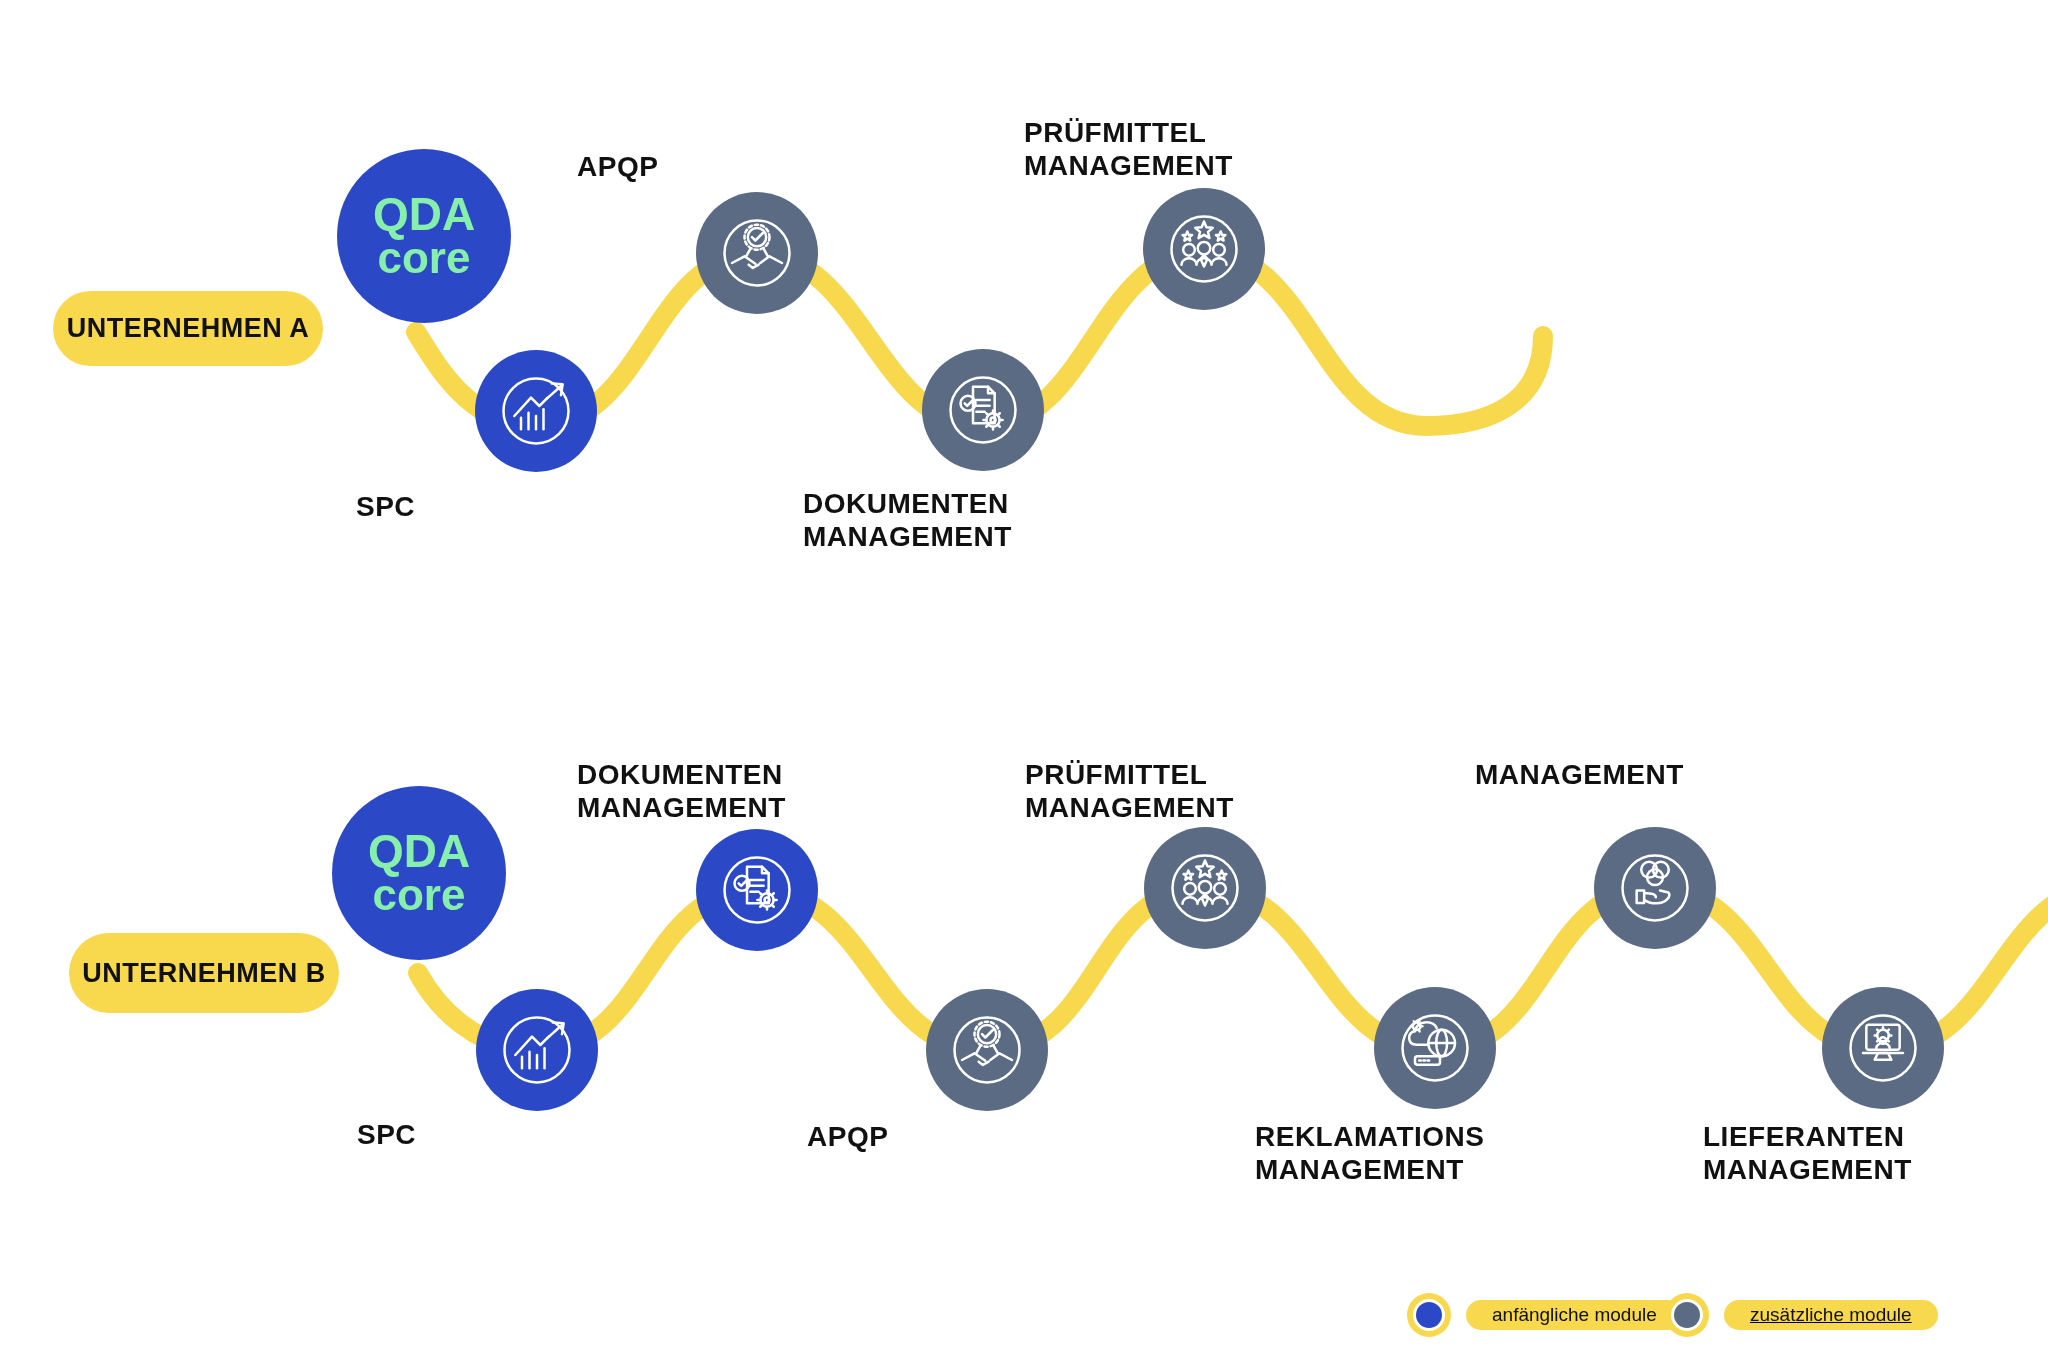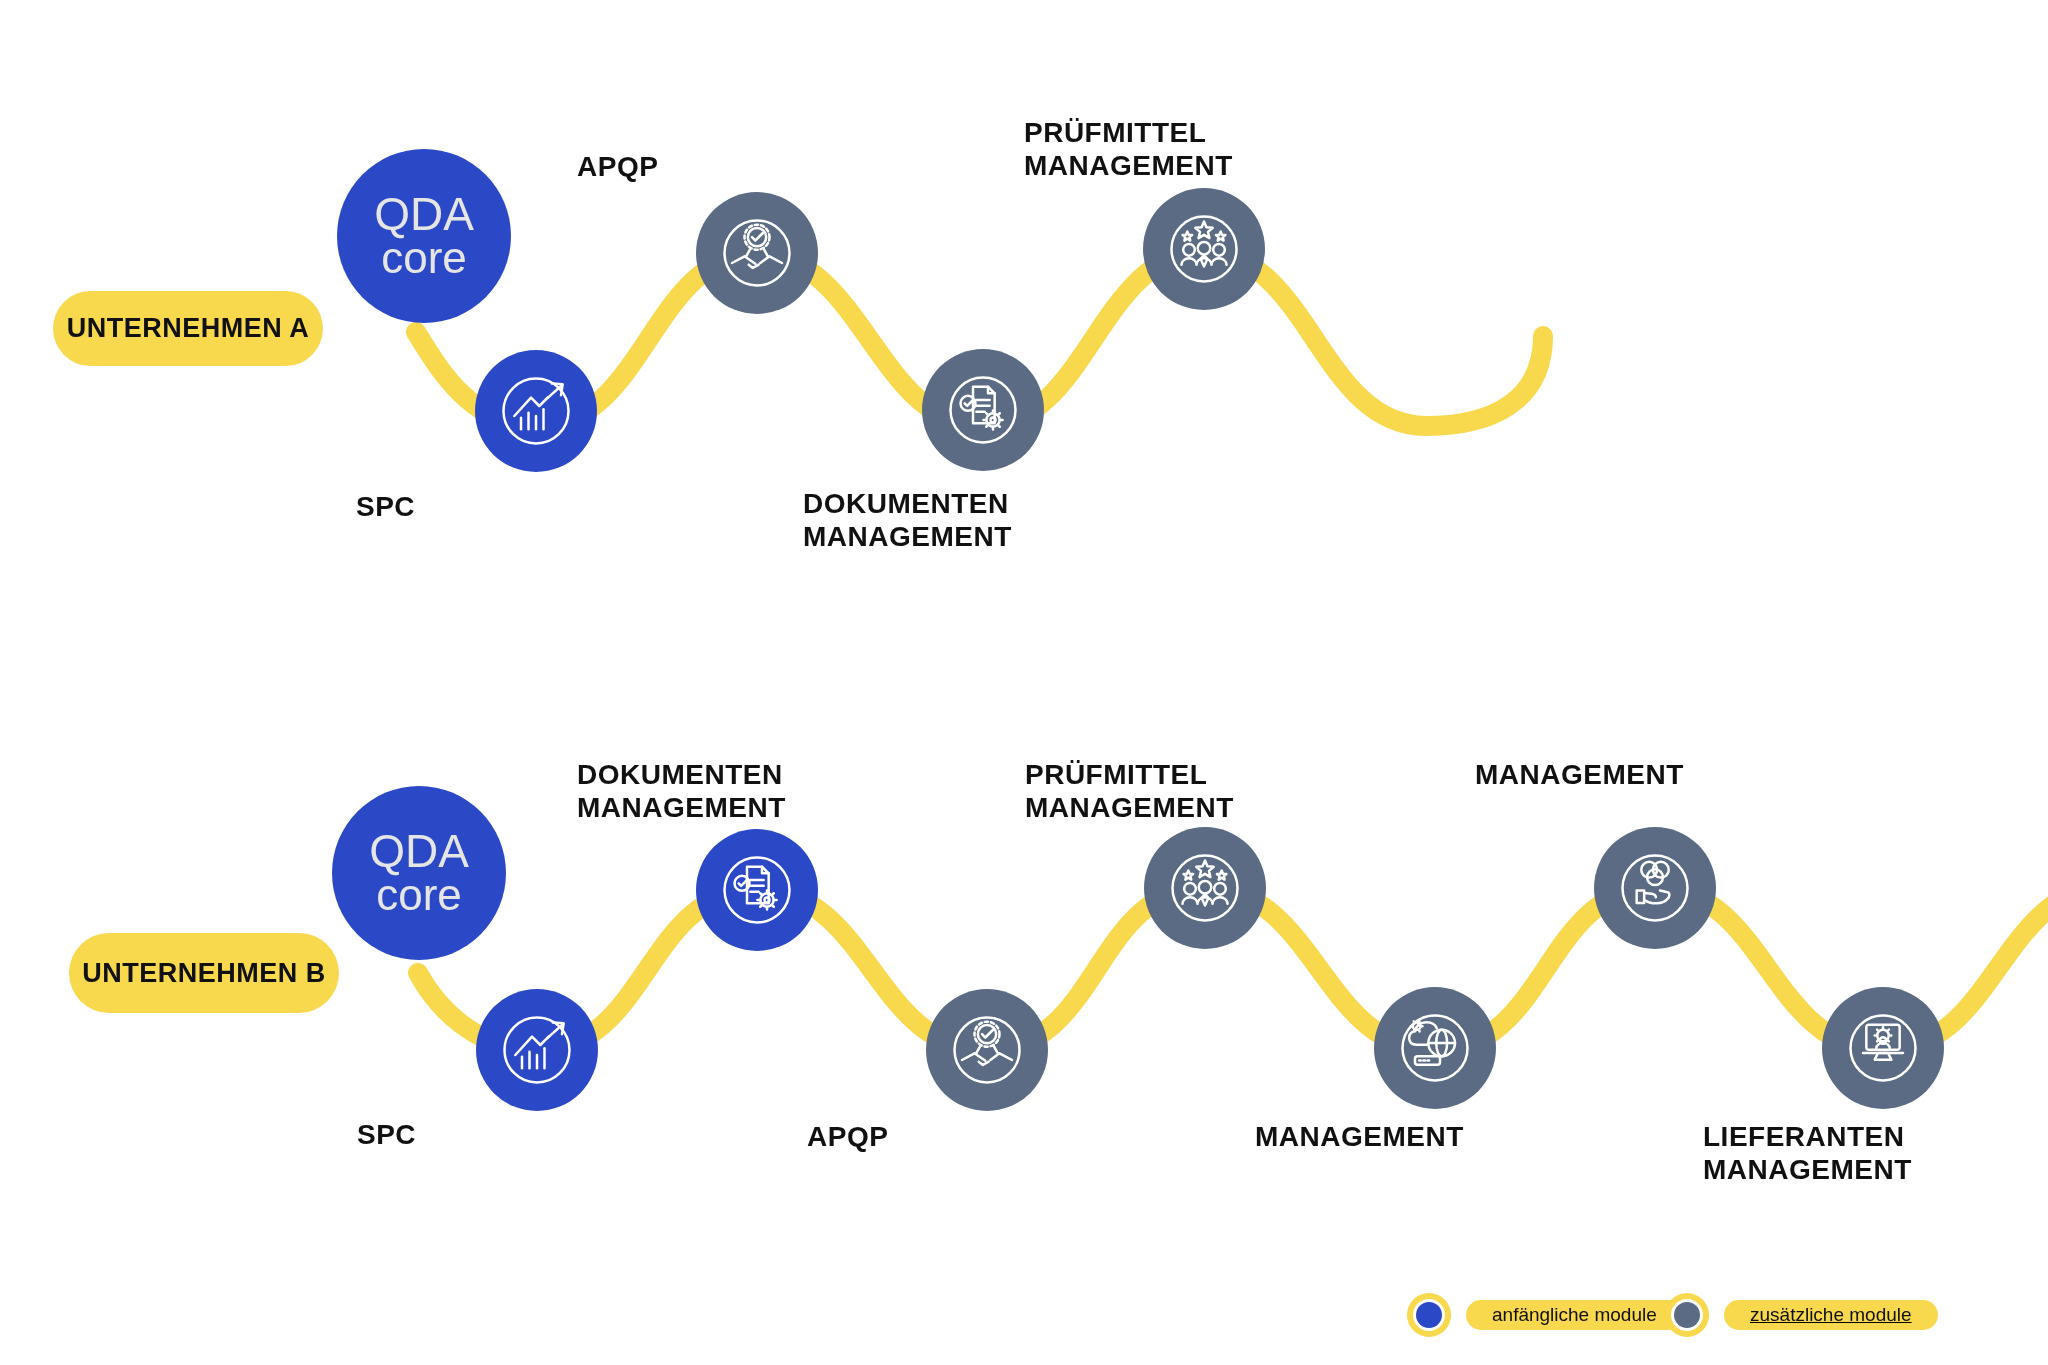--- a/index.html
+++ b/index.html
@@ -5,21 +5,21 @@
   html,body{margin:0;padding:0;background:#ffffff;}
   body{width:2048px;height:1365px;position:relative;overflow:hidden;
        font-family:"Liberation Sans","DejaVu Sans",sans-serif;}
   .canvas{position:absolute;inset:0;width:2048px;height:1365px;}
   .waves{position:absolute;left:0;top:0;z-index:1;}
   .pill{position:absolute;z-index:3;background:#F8D84C;border-radius:42px;
         display:flex;align-items:center;justify-content:center;
         font-weight:700;font-size:27px;letter-spacing:.5px;color:#111111;}
   .core{position:absolute;z-index:2;width:174px;height:174px;border-radius:50%;
         background:#2B49C6;display:flex;flex-direction:column;align-items:center;
-        justify-content:center;color:#e5e5e5;font-weight:400;}
+        justify-content:center;color:#86efac;font-weight:700;}
   .core .l1{font-size:46px;line-height:44px;}
   .core .l2{font-size:44px;line-height:44px;}
   .node{position:absolute;z-index:2;width:122px;height:122px;border-radius:50%;
         display:flex;align-items:center;justify-content:center;}
   .node.initial{background:#2B49C6;}
   .node.additional{background:#5B6B84;}
   .node svg{width:100px;height:100px;display:block;}
   .node svg *{stroke:#ffffff;fill:none;stroke-width:3;stroke-linecap:round;stroke-linejoin:round;}
   .mlabel{position:absolute;z-index:3;width:360px;text-align:left;color:#111111;
           font-weight:700;font-size:28px;line-height:33px;letter-spacing:.5px;}
@@ -213,20 +213,21 @@
       <circle cx="38" cy="34" r="4.5"></circle>
       <path d="M42.5 34 L45 34 M40.25 37.9 L41.5 40 M35.75 37.9 L34.5 40 M33.5 34 L31 34 M35.75 30.1 L34.5 28 M40.25 30.1 L41.5 28"></path>
       <circle cx="68" cy="54" r="16"></circle>
       <ellipse cx="68" cy="54" rx="6.5" ry="16"></ellipse>
       <path d="M52 54 h32"></path>
       <rect x="36" y="70" width="30" height="10" rx="3"></rect>
       <path d="M41 75 h2 M46 75 h2 M51 75 h2"></path>
     </svg>
   </div>
   <div class="mlabel" style="left:1255px;top:1120px;">
+    <div>REKLAMATIONS</div>
     <div>MANAGEMENT</div>
   </div>
 
   <div class="node additional" style="left:1594px;top:827px;">
     <svg viewBox="0 0 120 120">
       <circle cx="60" cy="60" r="39"></circle>
       <circle cx="53" cy="38" r="9.5"></circle>
       <circle cx="67" cy="38" r="9.5"></circle>
       <circle cx="60" cy="47" r="9.5"></circle>
       <path d="M38 63 h9 v15 h-9 z"></path>

